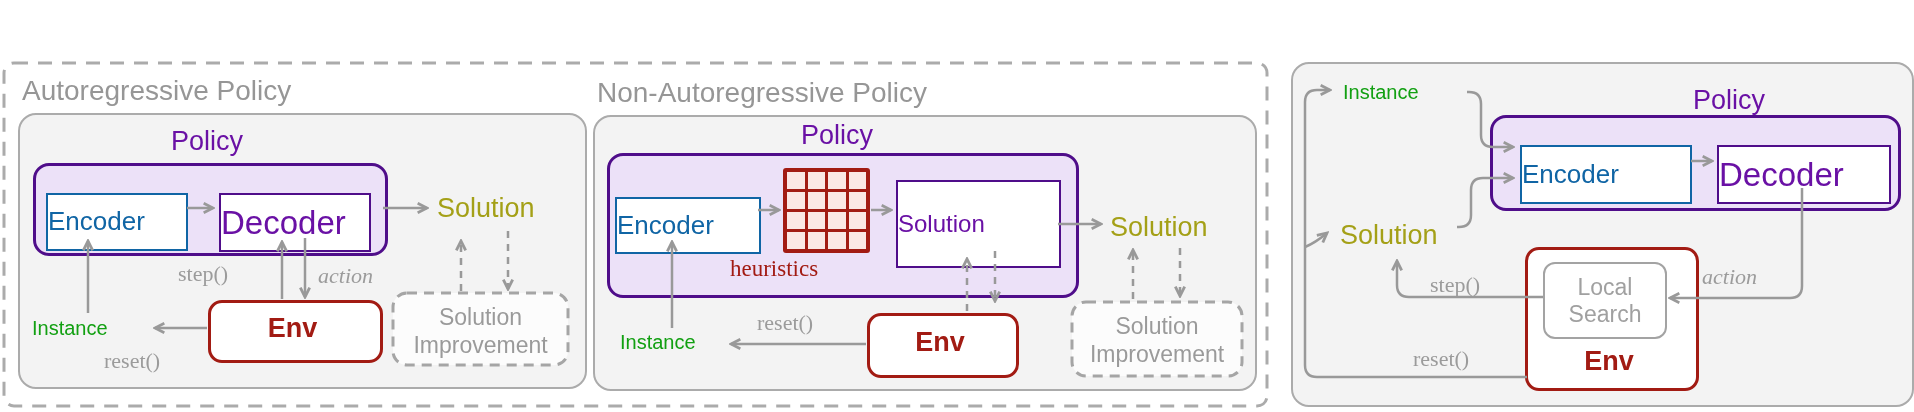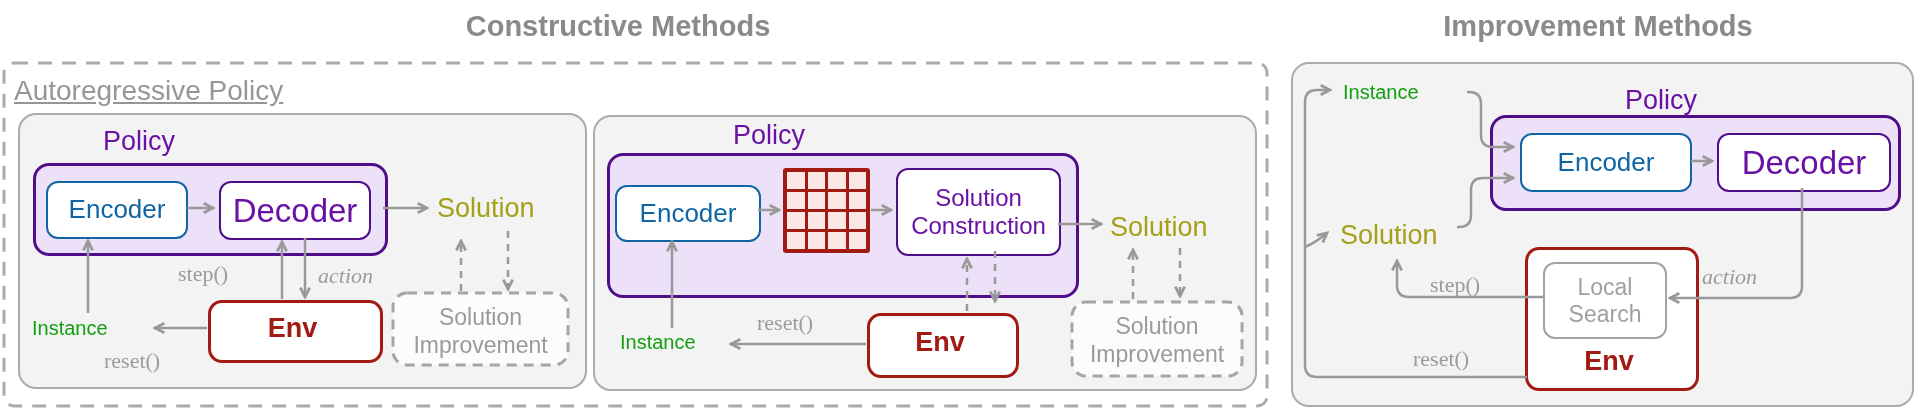--- a/index.html
+++ b/index.html
@@ -9,24 +9,24 @@
     --blue:#1065a5; --green:#12a012; --olive:#a4a017; --red:#a21b13;
     --grid_cell:#fbe7e4; --dashed_fill:#fcfcfc; --white:#ffffff;
   }
   html,body{margin:0;padding:0;background:#ffffff;}
   .canvas{position:relative;width:1914px;height:412px;background:#fff;
     font-family:"Liberation Sans", sans-serif; overflow:hidden;}
   .abs{position:absolute;}
   .title{font-size:29px;font-weight:bold;color:var(--title_gray);text-align:center;line-height:1.1;}
   .panel{background:var(--panel_fill);border:2.5px solid var(--panel_border);border-radius:18px;}
   .panel-label{font-size:28px;color:var(--label_gray);line-height:1.1;}
-  .policy-label{font-size:27px;color:var(--purple);text-align:left;line-height:1.1;}
+  .policy-label{font-size:27px;color:var(--purple);text-align:right;line-height:1.1;}
   .pbox{background:var(--purple_fill);border:3px solid var(--purple_border);border-radius:16px;}
-  .wbox{background:var(--white);border-radius:12px;display:flex;align-items:center;justify-content:center;
-    text-align:center;line-height:1.15;}
+  .wbox{background:var(--white);border-radius:0;display:flex;align-items:center;justify-content:flex-start;
+    text-align:center;line-height:1.15;margin-top:12px;}
   .wbox.blue{border:2.5px solid var(--blue);color:var(--blue);font-size:26px;}
   .wbox.purple{border:2.5px solid var(--purple_border);color:var(--purple);font-size:33px;}
   .wbox.purple.small{font-size:24px;}
   .envbox{background:var(--white);border:3px solid var(--red);border-radius:14px;}
   .env-label{font-size:27px;color:var(--red);text-align:center;line-height:1.1;font-weight:bold;}
   .lsbox{background:var(--white);border:2.5px solid #a3a3a3;border-radius:12px;color:#a0a0a0;
     font-size:23px;display:flex;align-items:center;justify-content:center;text-align:center;line-height:1.15;}
   .txt-green{font-size:20px;color:var(--green);line-height:1.1;}
   .txt-olive{font-size:27px;color:var(--olive);line-height:1.1;}
   .mono{font-family:Liberation Serif, serif;font-size:22px;color:var(--mono_gray);line-height:1.1;}
@@ -81,21 +81,20 @@
       <i></i>
       <i></i>
       <i></i>
       <i></i>
       <i></i>
       <i></i>
   </div>
   <div class="abs wbox purple small" style="left:896px;top:168px;width:161px;height:84px;">
     <span>
       <span>Solution</span><br>
-      <span>Construction</span>
     </span>
   </div>
   <div class="abs envbox" style="left:867px;top:313px;width:146px;height:59px;"></div>
 
   <div class="abs pbox" style="left:1490px;top:115px;width:405px;height:90px;"></div>
   <div class="abs wbox blue" style="left:1520px;top:133px;width:168px;height:55px;">
     <span>Encoder</span>
   </div>
   <div class="abs wbox purple" style="left:1717px;top:133px;width:170px;height:55px;">
     <span>Decoder</span>
@@ -141,37 +140,37 @@
 
     <path class="conn" marker-end="url(#arr)" d="M1691,161 L1712,161"></path>
     <path class="conn" marker-end="url(#arr)" d="M1802,188 L1802,286 Q1802,298 1790,298 L1670,298"></path>
     <path class="conn" marker-end="url(#arr)" d="M1543,297 L1409,297 Q1397,297 1397,285 L1397,261"></path>
     <path class="conn" marker-end="url(#arr)" d="M1527,377 L1317,377 Q1305,377 1305,365 L1305,102 Q1305,90 1317,90 L1330,90"></path>
     <path class="conn" marker-end="url(#arr)" d="M1305,247 Q1315,243 1327,233"></path>
     <path class="conn" marker-end="url(#arr)" d="M1467,92 L1469,92 Q1481,92 1481,104 L1481,135 Q1481,147 1493,147 L1513,147"></path>
     <path class="conn" marker-end="url(#arr)" d="M1457,227 L1459,227 Q1471,227 1471,215 L1471,190 Q1471,178 1483,178 L1513,178"></path>
   </svg>
 
-  <div class="abs title" style="left:343px;top:11px;width:550px;">Constructive Methods</div>
-  <div class="abs title" style="left:1323px;top:11px;width:550px;">Improvement Methods</div>
 
-  <div class="abs panel-label" style="left:14px;top:76px;text-decoration:underline;">Autoregressive Policy</div>
+  <div class="abs panel-label" style="left:22px;top:76px;">Autoregressive Policy</div>
   <div class="abs policy-label" style="left:103px;top:127px;width:140px;">Policy</div>
   <div class="abs txt-olive" style="left:437px;top:194px;">Solution</div>
   <div class="abs txt-green" style="left:32px;top:317px;">Instance</div>
   <div class="abs env-label" style="left:208px;top:314px;width:169px;">Env</div>
   <div class="abs mono" style="left:178px;top:262px;">step()</div>
   <div class="abs mono italic" style="left:318px;top:264px;">action</div>
   <div class="abs mono" style="left:104px;top:349px;">reset()</div>
   <div class="abs si-text" style="left:393px;top:303px;width:175px;">
     <span>Solution</span><br>
     <span>Improvement</span>
   </div>
 
+  <div class="abs panel-label" style="left:597px;top:78px;">Non-Autoregressive Policy</div>
   <div class="abs policy-label" style="left:733px;top:121px;width:140px;">Policy</div>
+  <div class="abs mono red" style="left:730px;top:256px;">heuristics</div>
   <div class="abs txt-olive" style="left:1110px;top:213px;">Solution</div>
   <div class="abs txt-green" style="left:620px;top:331px;">Instance</div>
   <div class="abs env-label" style="left:867px;top:328px;width:146px;">Env</div>
   <div class="abs mono" style="left:757px;top:311px;">reset()</div>
   <div class="abs si-text" style="left:1072px;top:312px;width:170px;">
     <span>Solution</span><br>
     <span>Improvement</span>
   </div>
 
   <div class="abs policy-label" style="left:1625px;top:86px;width:140px;">Policy</div>

